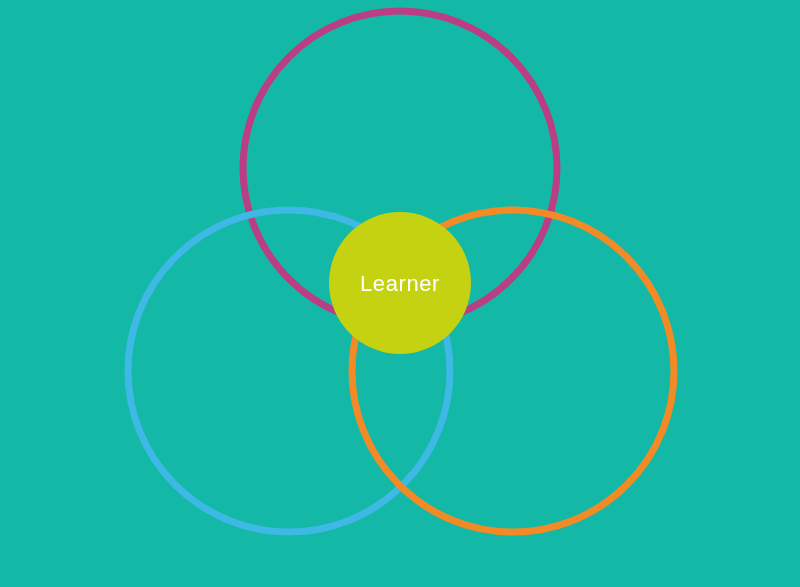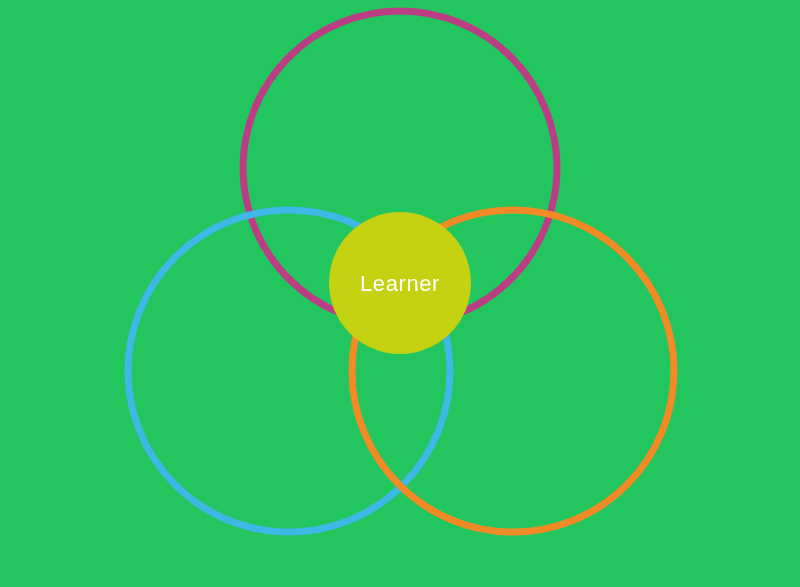--- a/index.html
+++ b/index.html
@@ -4,21 +4,21 @@
 <style>
   html, body {
     margin: 0;
     padding: 0;
     background: #000000;
   }
   .stage {
     position: relative;
     width: 800px;
     height: 587px;
-    background: #22c55e;
+    background: #14b8a6;
     overflow: hidden;
     text-align: center;
   }
   svg {
     display: block;
   }
   .center-label {
     font-family: "Liberation Sans", "DejaVu Sans", sans-serif;
     font-weight: 300;
     font-size: 22px;

